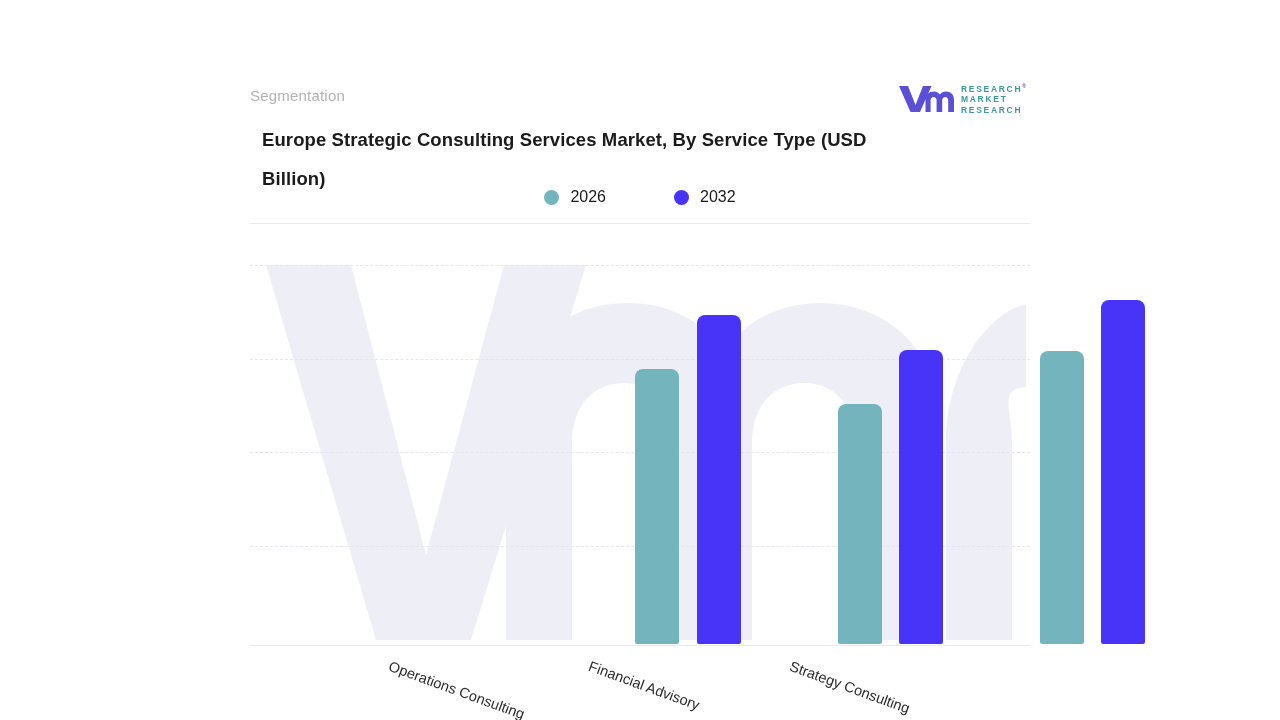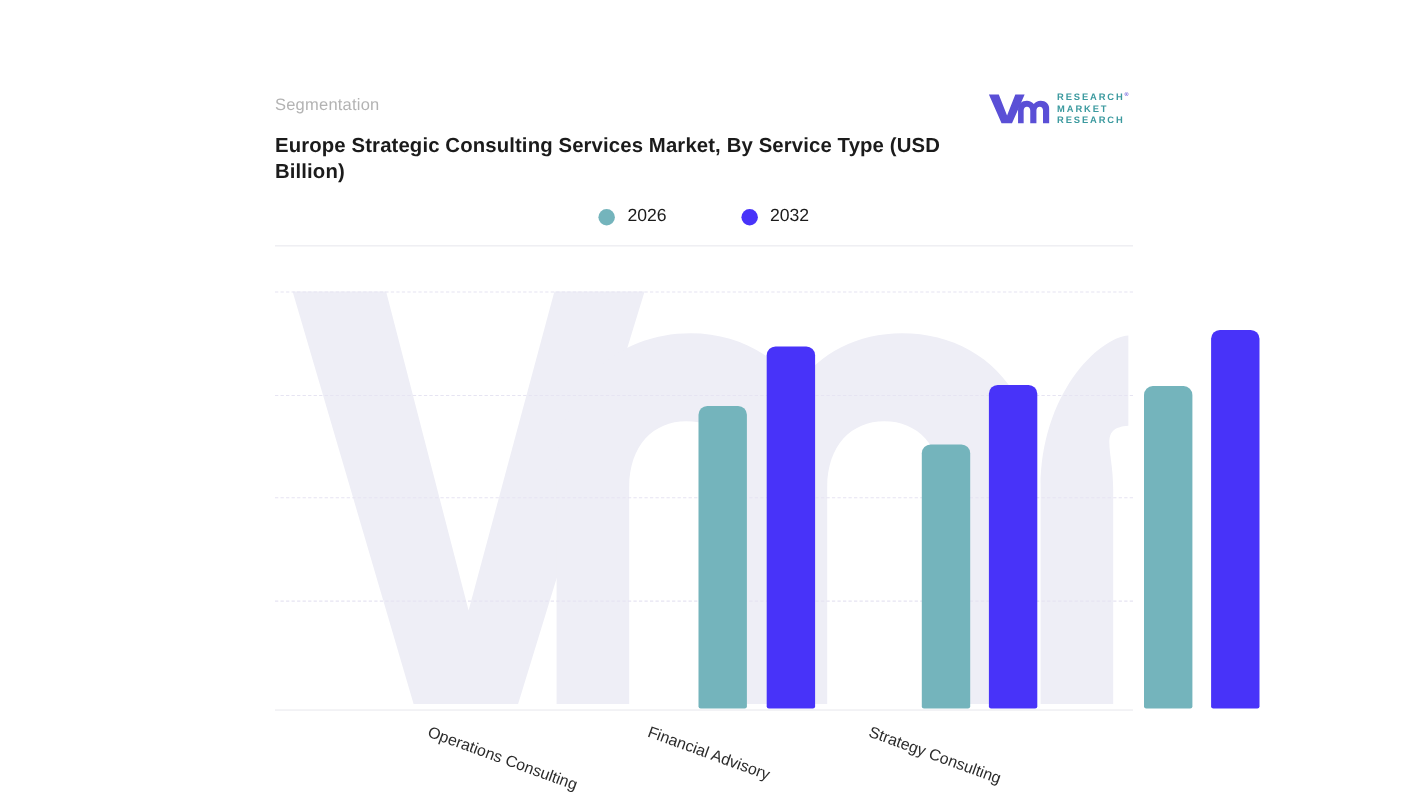--- a/index.html
+++ b/index.html
@@ -30,27 +30,27 @@
     left: 0;
     top: 49px;
     font-size: 15px;
     color: #b3b3b3;
     letter-spacing: .2px;
     font-weight: 400;
   }
 
   .title {
     position: absolute;
-    left: 0;
+    left: 12px;
     top: 82px;
     width: 640px;
     font-size: 18.5px;
     font-weight: bold;
     color: #1b1b1b;
-    line-height: 24px;
+    line-height: 39px;
     letter-spacing: .1px;
   }
 
   
   .logo {
     position: absolute;
     right: 0;
     top: 42px;
     width: 132px;
     height: 36px;

